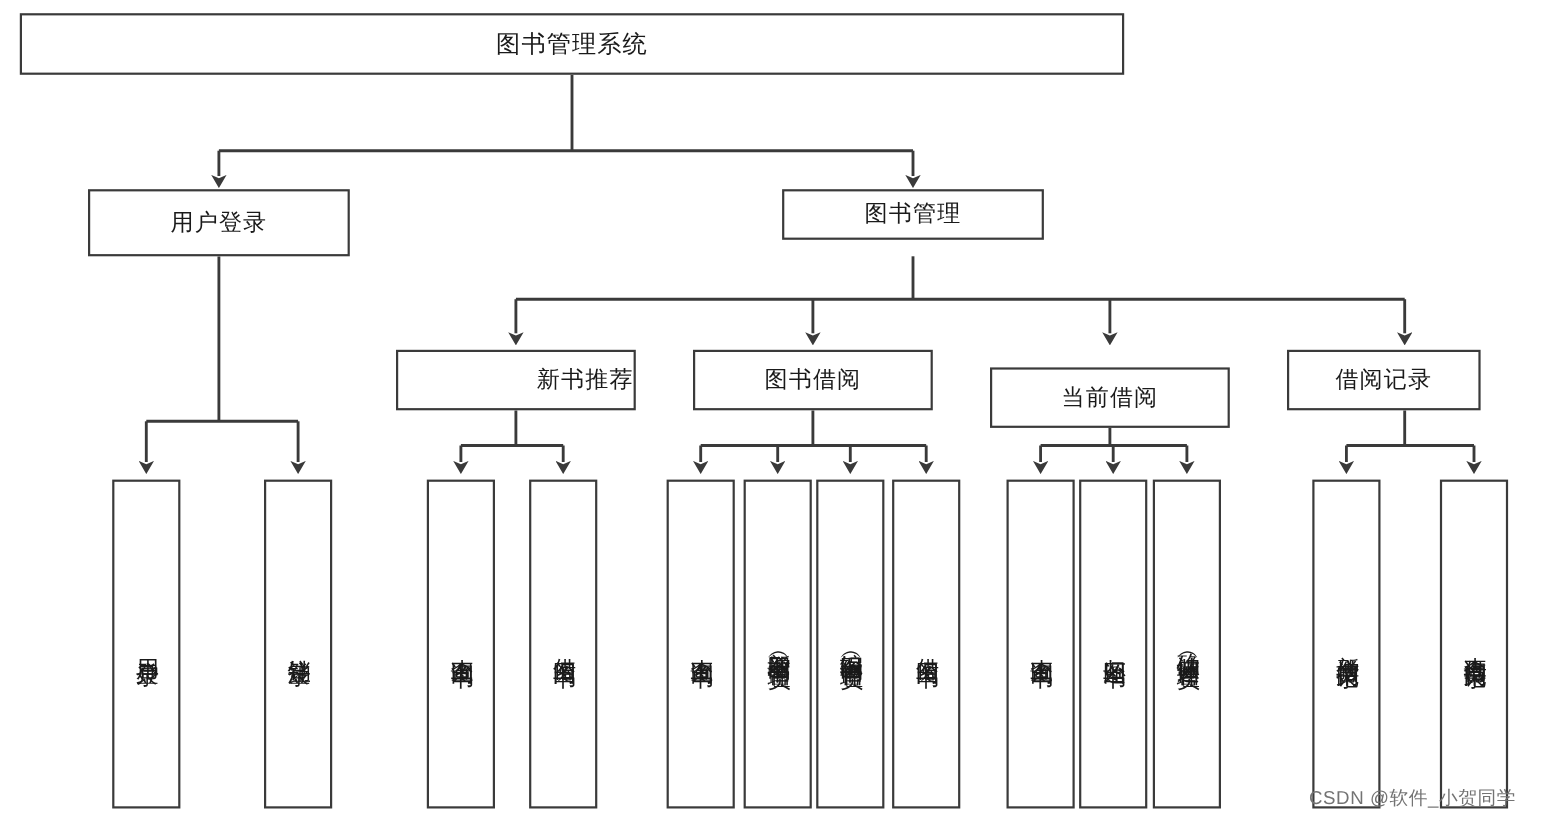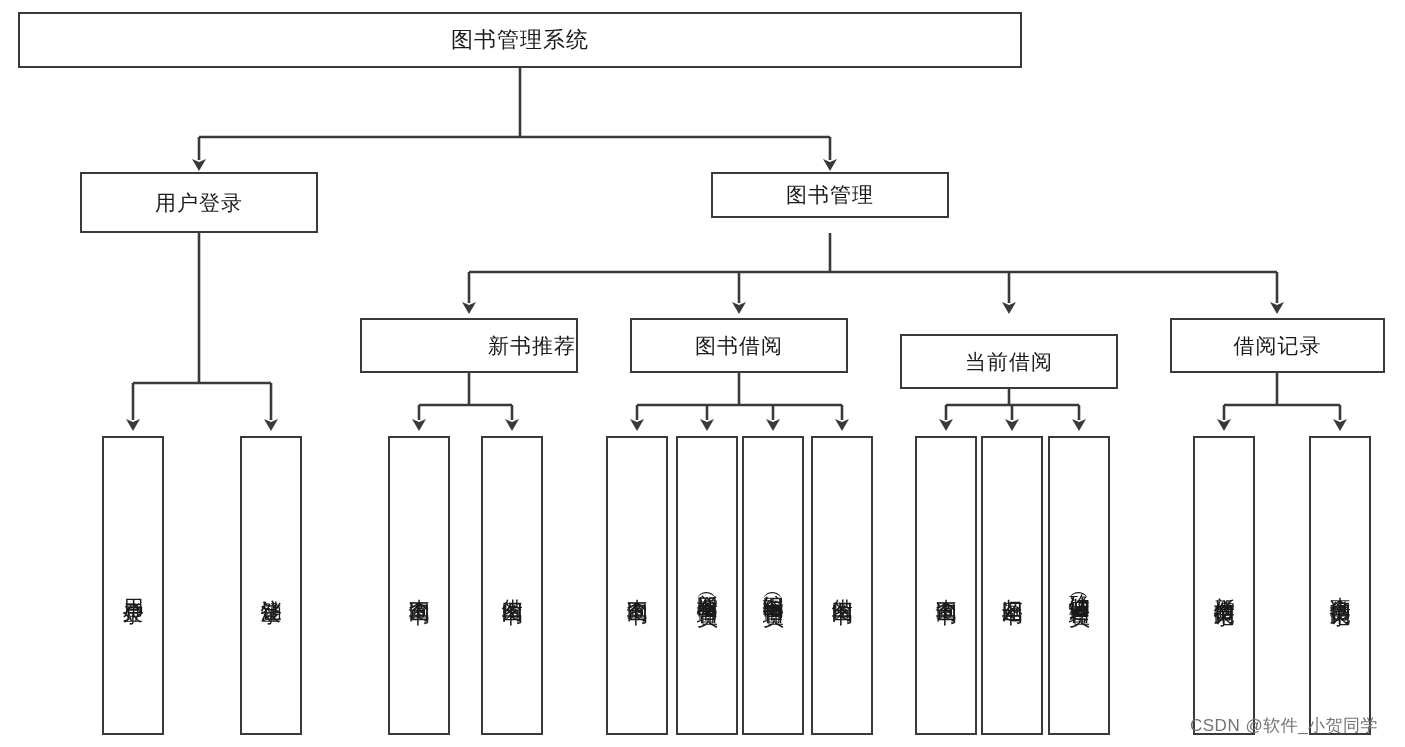--- a/index.html
+++ b/index.html
@@ -141,21 +141,21 @@
   </div>
 
   <div class="node h" style="left:630px; top:318px; width:218px; height:55px;">
     <span class="lbl">图书借阅</span>
   </div>
 
   <div class="node h" style="left:900px; top:334px; width:218px; height:55px;">
     <span class="lbl">当前借阅</span>
   </div>
 
-  <div class="node h" style="left:1170px; top:318px; width:215px; height:55px;">
+  <div class="node h" style="left:1170px; top:318px; width:176px; height:55px;">
     <span class="lbl">借阅记录</span>
   </div>
 
   <div class="node v" style="left:102px; top:436px; width:62px; height:299px;">
     <span class="lbl">用户登录</span>
   </div>
 
   <div class="node v" style="left:240px; top:436px; width:62px; height:299px;">
     <span class="lbl">注销登录</span>
   </div>

